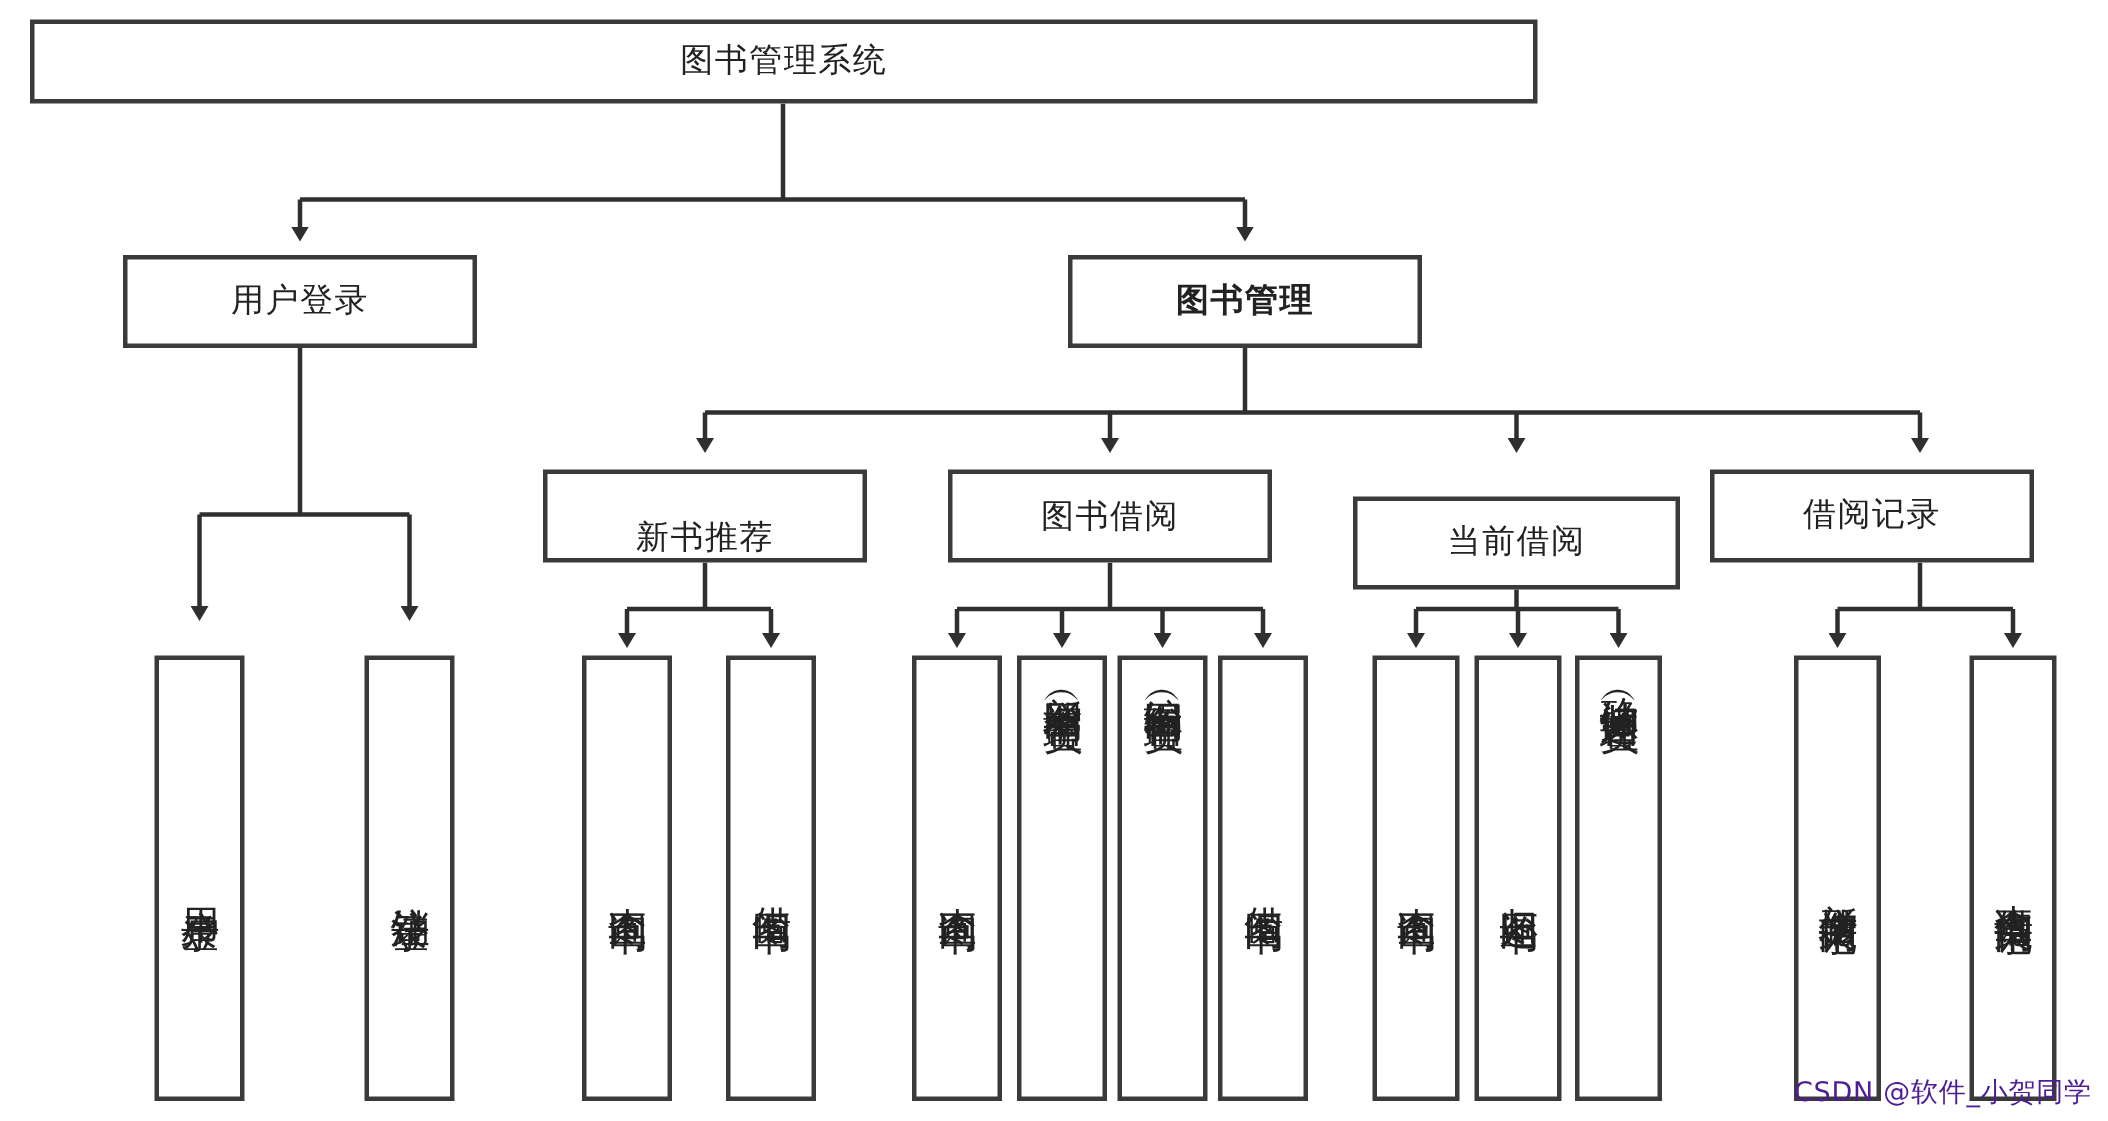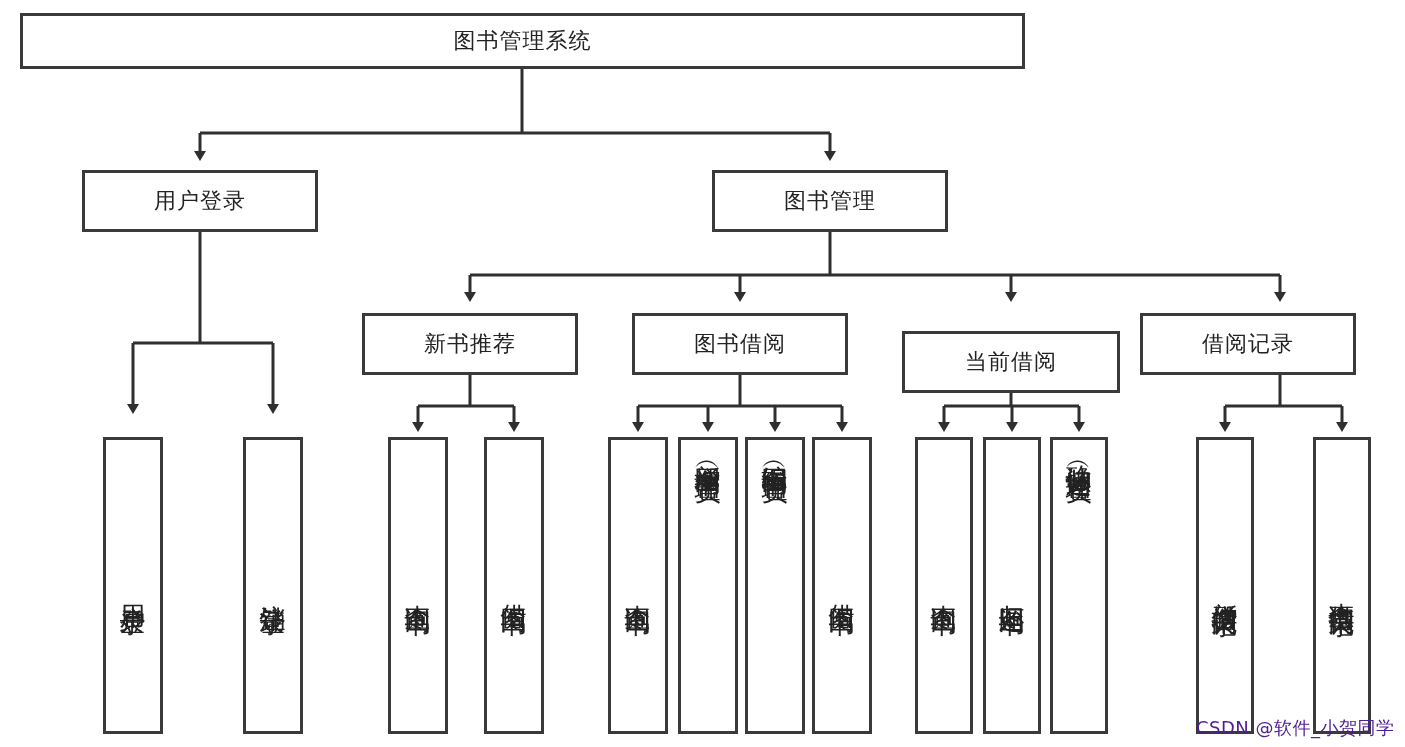--- a/index.html
+++ b/index.html
@@ -136,25 +136,25 @@
     </g>
   </svg>
 
   <div class="node" style="left: 20px; top: 13px; width: 1005px; height: 56px;">
     <span class="label">图书管理系统</span>
   </div>
 
   <div class="node" style="left: 82px; top: 170px; width: 236px; height: 62px;">
     <span class="label">用户登录</span>
   </div>
-  <div class="node" style="left: 712px; top: 170px; width: 236px; height: 62px;">
+  <div class="node" style="left: 712px; top: 170px; width: 236px; height: 62px; font-weight: bold;">
     <span class="label">图书管理</span>
   </div>
 
-  <div class="node" style="left: 362px; top: 313px; width: 216px; height: 62px;">
+  <div class="node" style="left: 362px; top: 313px; width: 216px; height: 62px; align-items: flex-end;">
     <span class="label">新书推荐</span>
   </div>
   <div class="node" style="left: 632px; top: 313px; width: 216px; height: 62px; font-family: Liberation Serif, serif;">
     <span class="label">图书借阅</span>
   </div>
   <div class="node" style="left: 902px; top: 313px; width: 218px; height: 62px; margin-top: 18px;">
     <span class="label">当前借阅</span>
   </div>
   <div class="node" style="left: 1140px; top: 313px; width: 216px; height: 62px;">
     <span class="label">借阅记录</span>

